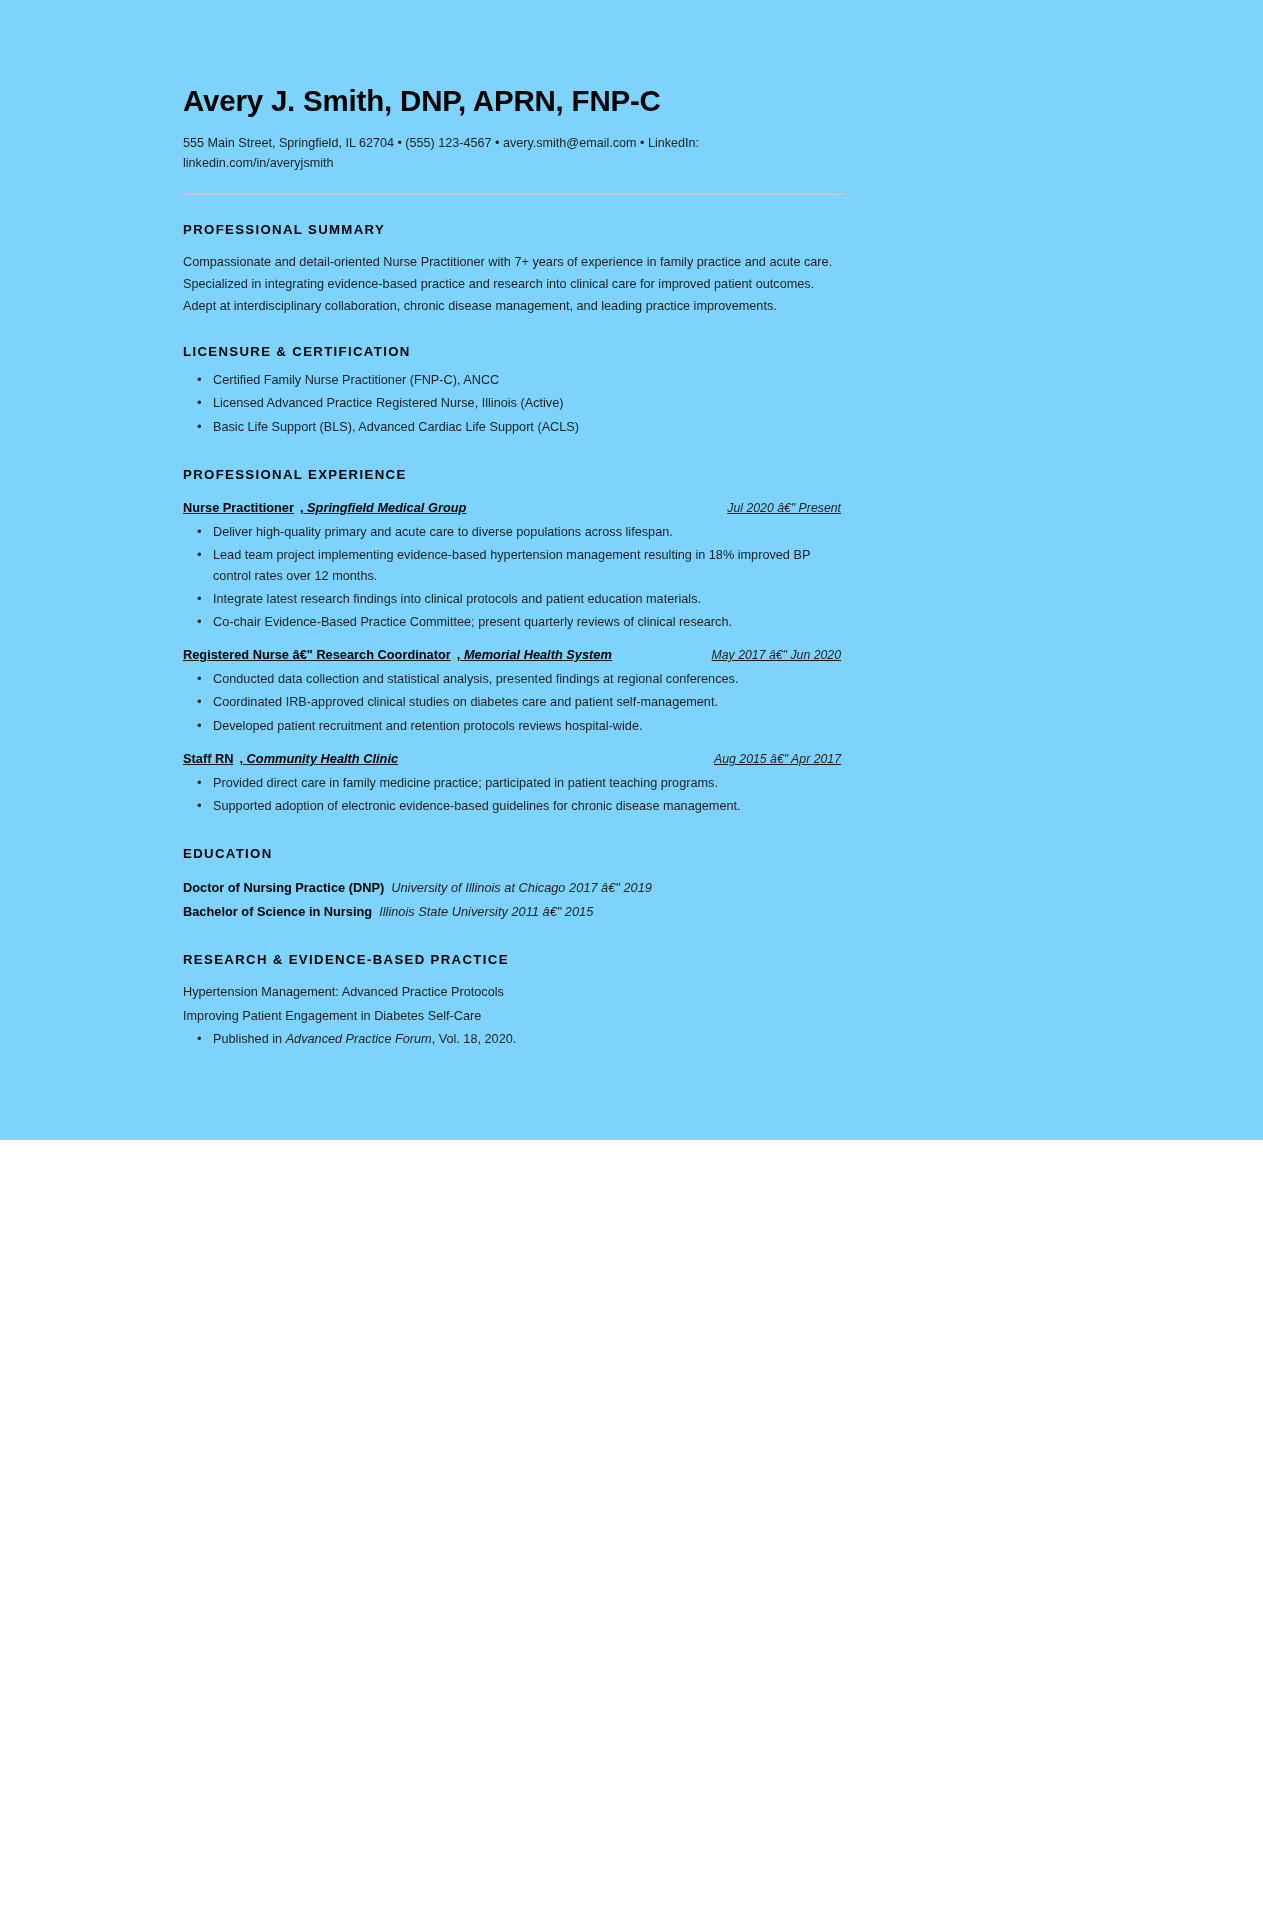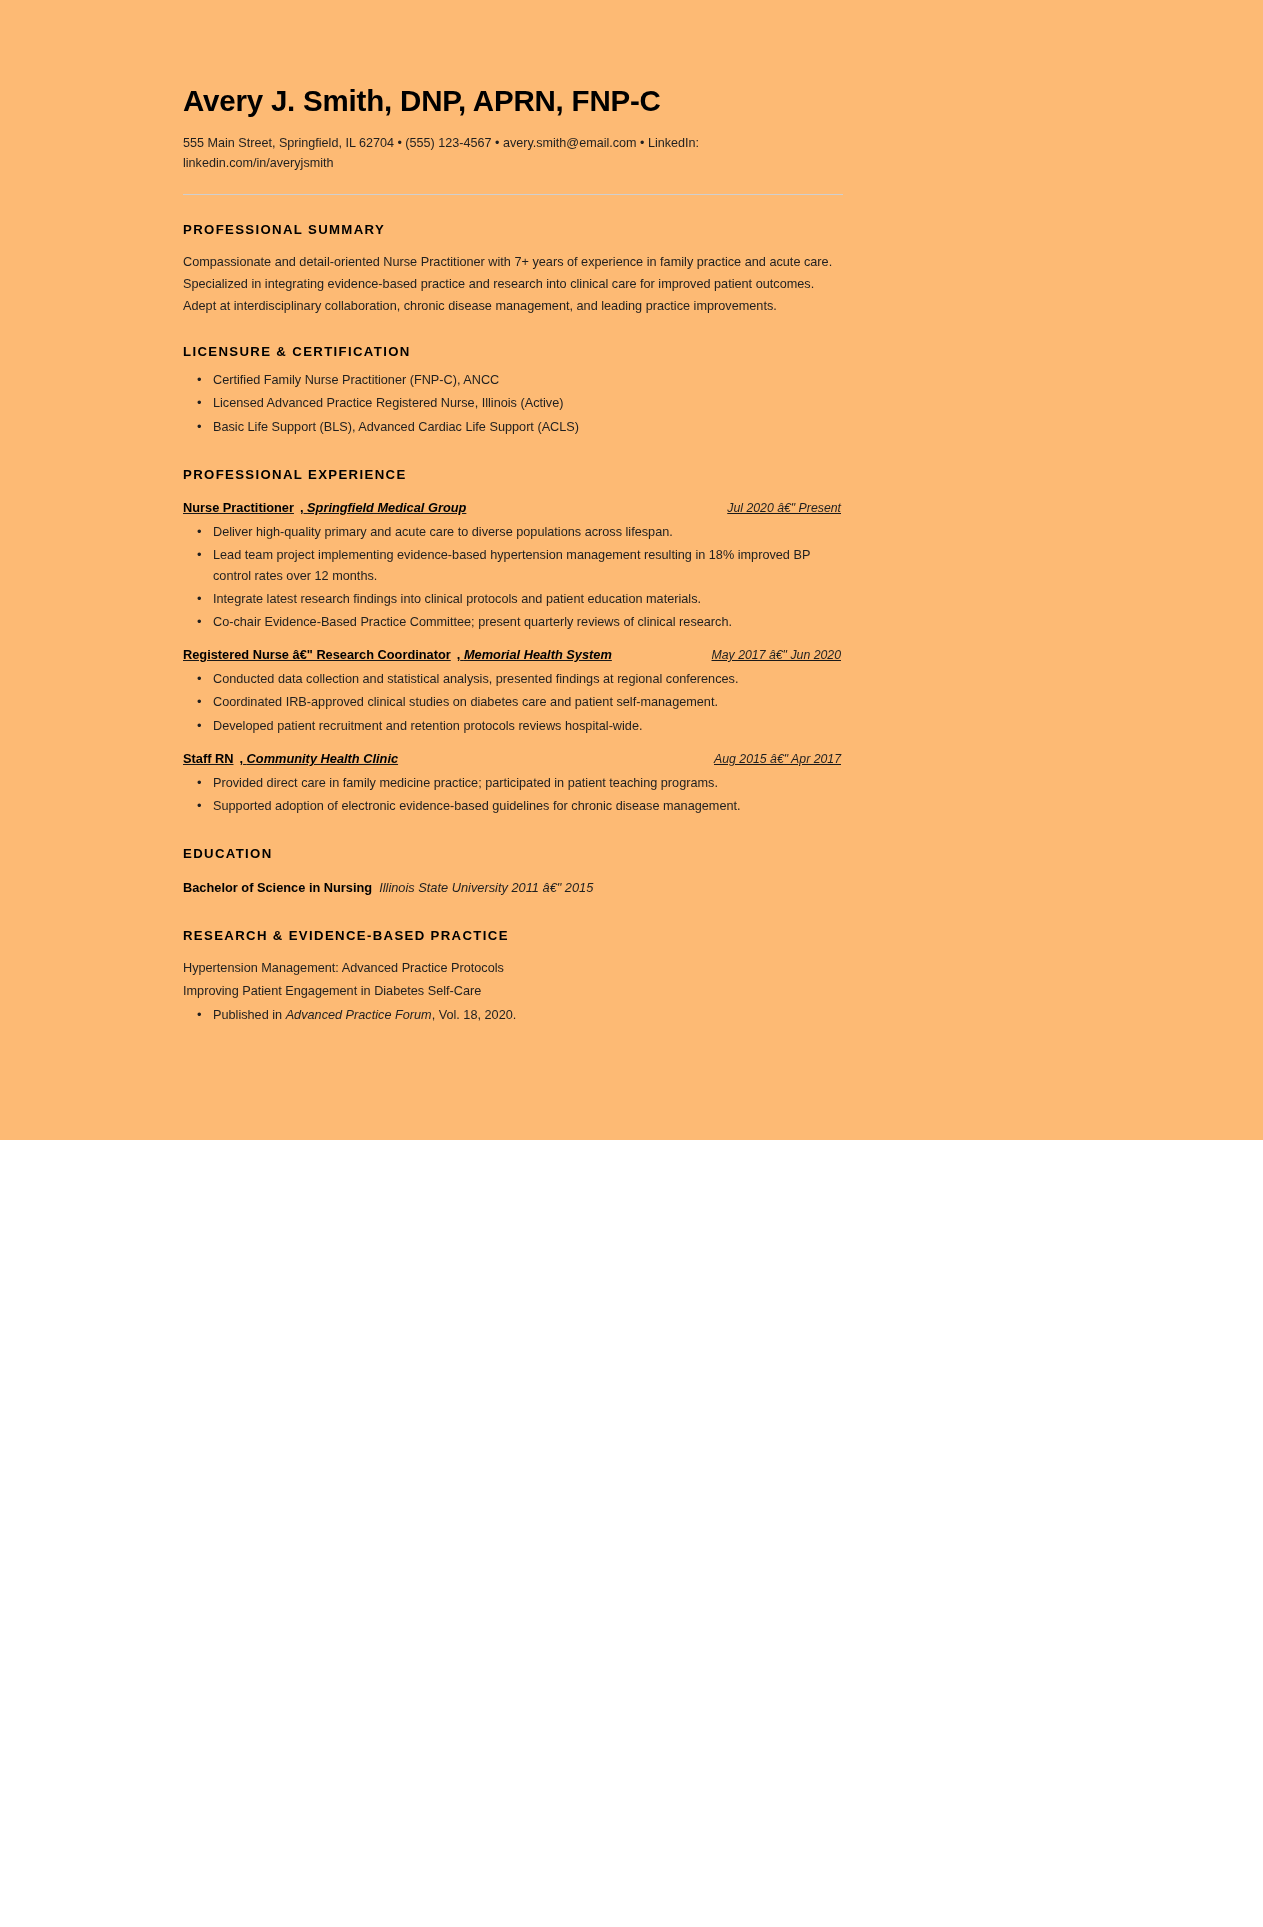--- a/index.html
+++ b/index.html
@@ -11,21 +11,21 @@
     width: 1263px;
     height: 1927px;
     font-family: "Liberation Sans", sans-serif;
     color: #1a1a1a;
     -webkit-font-smoothing: antialiased;
   }
   .page {
     position: relative;
     width: 1263px;
     height: 1655px;
-    background: #fdba74;
+    background: #7dd3fc;
     overflow: hidden;
   }
   .doc {
     position: absolute;
     left: 183px;
     top: 0;
     width: 660px;
   }
 
   
@@ -263,20 +263,23 @@
           <li>Provided direct care in family medicine practice; participated in patient teaching programs.</li>
           <li>Supported adoption of electronic evidence-based guidelines for chronic disease management.</li>
         </ul>
       </div>
     </div>
 
     <div class="section">
       <h2 class="section-title">EDUCATION</h2>
       <div class="edu-block">
         <div class="edu-row">
+          <span class="edu-degree">Doctor of Nursing Practice (DNP)</span><span class="edu-detail">University of Illinois at Chicago 2017 â€" 2019</span>
+        </div>
+        <div class="edu-row">
           <span class="edu-degree">Bachelor of Science in Nursing</span><span class="edu-detail">Illinois State University 2011 â€" 2015</span>
         </div>
       </div>
     </div>
 
     <div class="section">
       <h2 class="section-title">RESEARCH &amp; EVIDENCE-BASED PRACTICE</h2>
 
       <div class="research-block">
         <p class="research-title">Hypertension Management: Advanced Practice Protocols</p>

